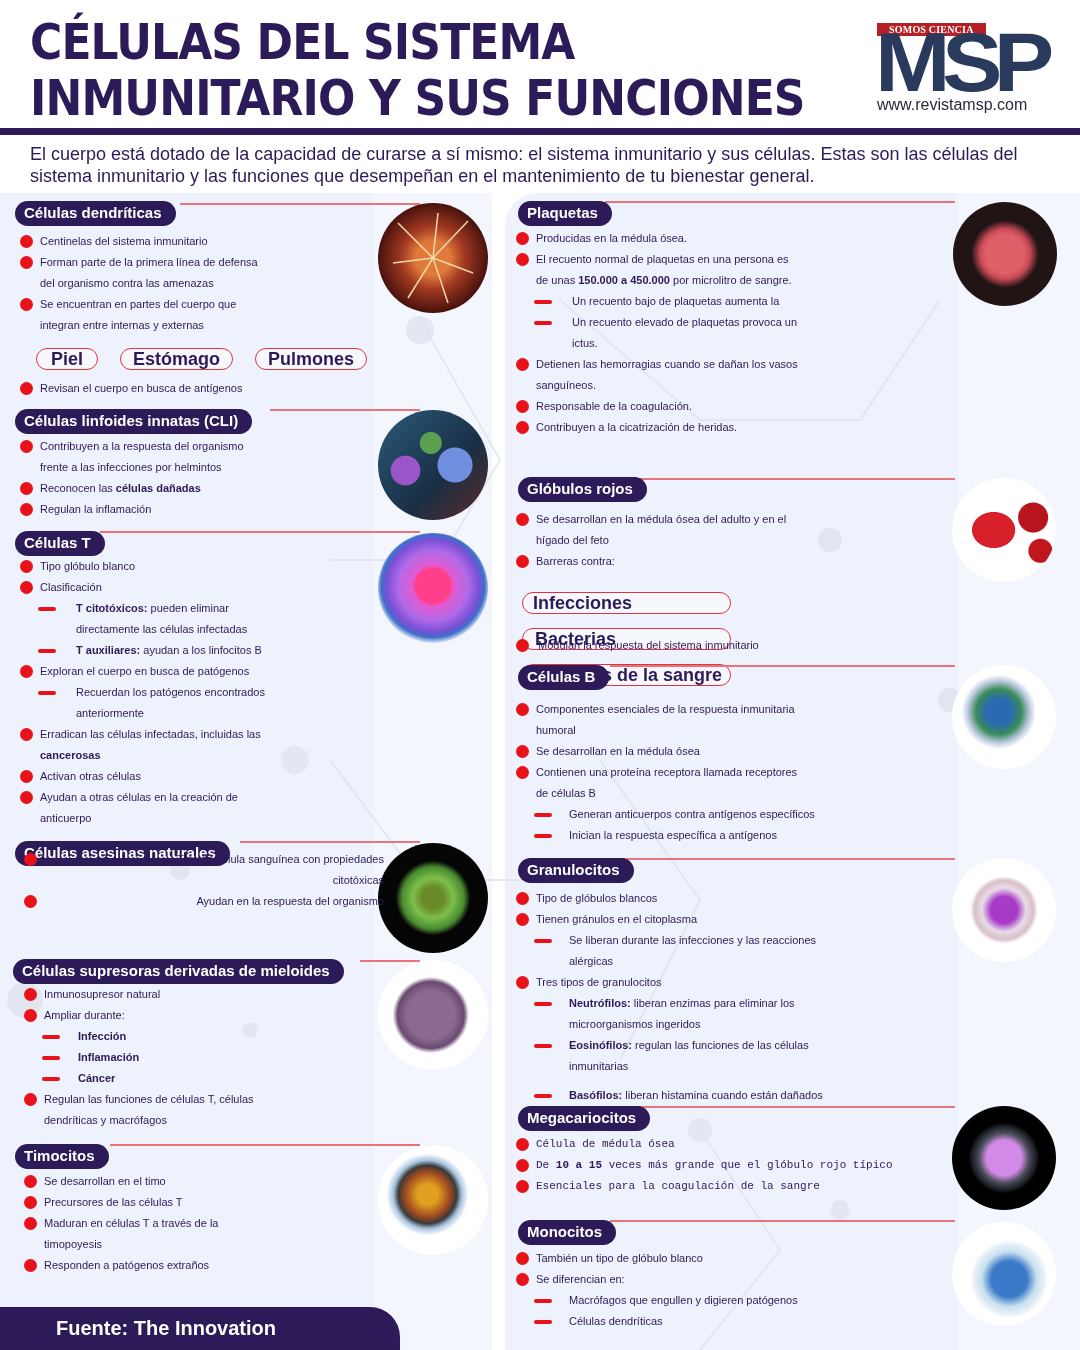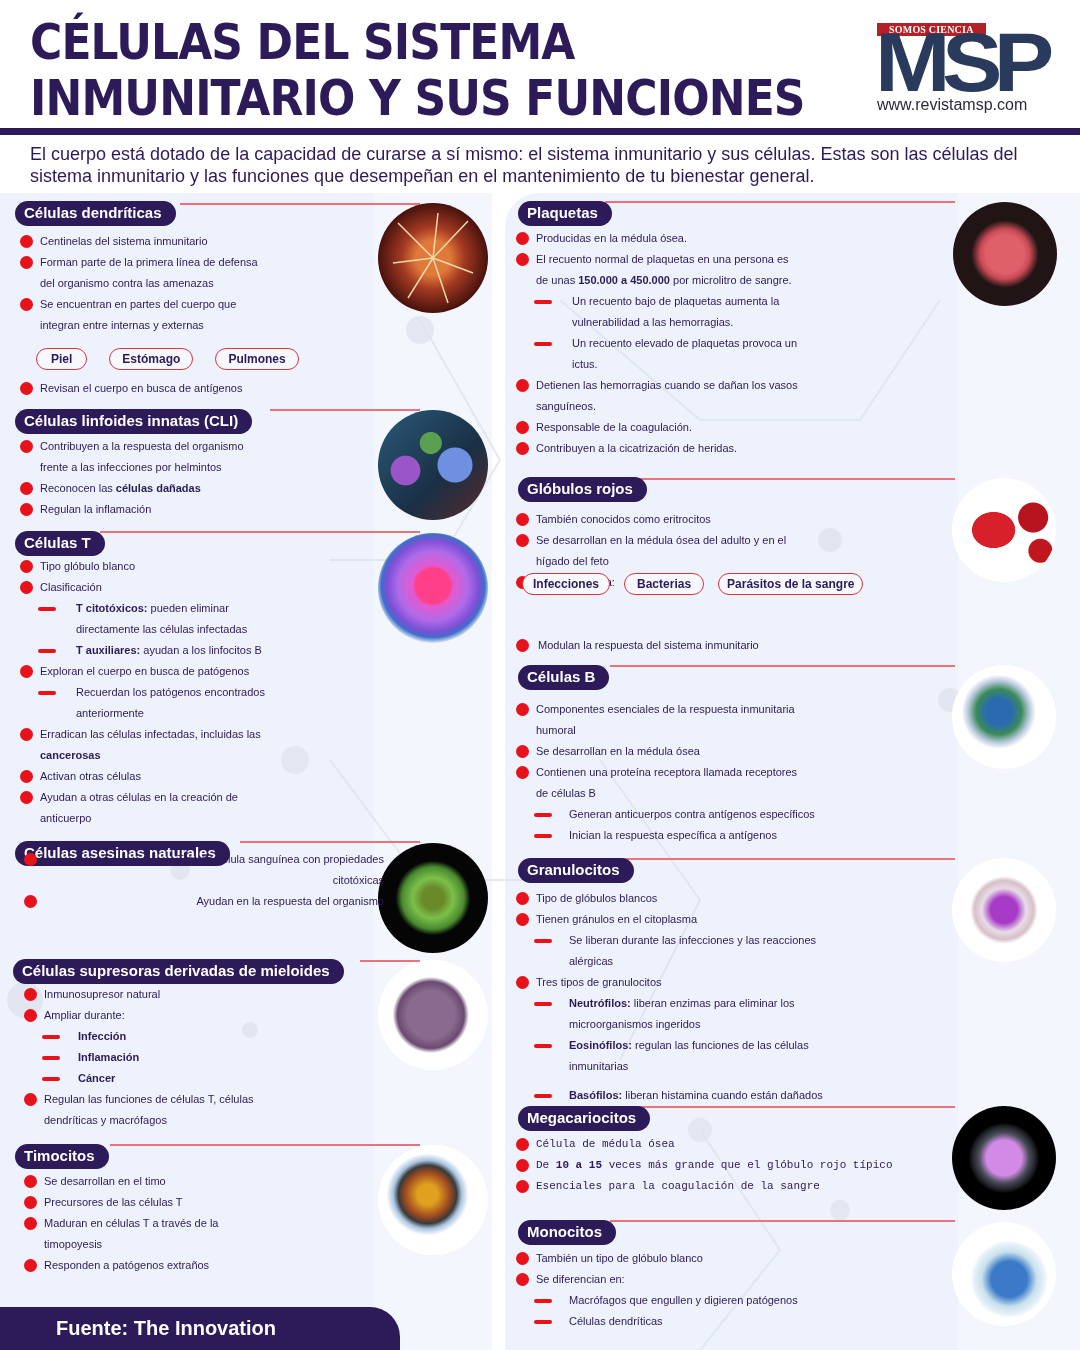--- a/index.html
+++ b/index.html
@@ -73,21 +73,21 @@
   ul.items li.sub { padding-left: 56px; }
   ul.items li.sub::before {
     left: 18px; top: 9px; width: 18px; height: 4px; border-radius: 2px;
   }
   ul.items li.cont { }
   ul.items li.cont::before { display: none; }
   b { font-weight: 700; color: #2d1a58; }
   .tags { position: absolute; display: flex; gap: 14px; }
   .tag {
     border: 1.5px solid #e0333b; border-radius: 12px; padding: 0 12px;
-    font-weight: 700; font-size: 12px; line-height: 20px; color: #2d1a58; background: #f6f8fe;
+    font-weight: 700; font-size: 18px; line-height: 20px; color: #2d1a58; background: #f6f8fe;
   }
   .footer {
     position: absolute; left: 0; top: 1307px; width: 400px; height: 43px;
     background: #2d1a58; border-top-right-radius: 30px;
   }
   .footer span {
     position: absolute; left: 56px; top: 10px; color: #fff; font-weight: 700; font-size: 20px;
   }
   .bg-deco { position: absolute; left: 0; top: 0; width: 1080px; height: 1350px; pointer-events: none; }
 </style>
@@ -225,39 +225,37 @@
 </div>
 
 <div class="sec-line" style="left:605px; top:201px; width:350px;"></div>
 <div class="pill" style="left:518px; top:201px;">Plaquetas</div>
 <div class="cell-img" style="left:953px; top:202px; width:104px; height:104px; background: radial-gradient(circle at 50% 50%, #e0606a 0 26%, #c84a55 34%, #201414 46%);"></div>
 <ul class="items" style="left:516px; top:228px; width:440px;">
   <li>Producidas en la médula ósea.</li>
   <li>El recuento normal de plaquetas en una persona es</li>
   <li class="cont"><span>de unas </span><b>150.000 a 450.000</b><span> por microlitro de sangre.</span></li>
   <li class="sub" style="padding-left:56px;">Un recuento bajo de plaquetas aumenta la</li>
-  <li class="sub cont" style="padding-left:56px;">vulnerabilidad a las hemorragias.</li>
   <li class="sub" style="padding-left:56px;">Un recuento elevado de plaquetas provoca un</li>
   <li class="sub cont" style="padding-left:56px;">ictus.</li>
   <li>Detienen las hemorragias cuando se dañan los vasos</li>
   <li class="cont">sanguíneos.</li>
   <li>Responsable de la coagulación.</li>
   <li>Contribuyen a la cicatrización de heridas.</li>
 </ul>
 
 <div class="sec-line" style="left:630px; top:478px; width:325px;"></div>
 <div class="pill" style="left:518px; top:477px;">Glóbulos rojos</div>
 <div class="cell-img" style="left:952px; top:478px; width:104px; height:104px; background: radial-gradient(ellipse at 40% 50%, #d8202a 0 24%, transparent 25%), radial-gradient(circle at 78% 38%, #b8141e 0 14%, transparent 15%), radial-gradient(circle at 85% 70%, #c0161e 0 10%, transparent 11%), #ffffff;"></div>
 <ul class="items" style="left:516px; top:509px; width:440px;">
-  <li>También conocidos como eritrocitos</li>
   <li>Se desarrollan en la médula ósea del adulto y en el</li>
   <li class="cont">hígado del feto</li>
   <li>Barreras contra:</li>
 </ul>
-<div class="tags" style="left:522px; top:573px; ">
+<div class="tags" style="left:522px; top:592px; flex-direction:column;">
   <span class="tag" style="padding:0 10px;">Infecciones</span>
   <span class="tag">Bacterias</span>
   <span class="tag" style="padding:0 8px;">Parásitos de la sangre</span>
 </div>
 <ul class="items" style="left:516px; top:635px; width:440px;">
   <li style="padding-left:22px;">Modulan la respuesta del sistema inmunitario</li>
 </ul>
 
 <div class="sec-line" style="left:610px; top:665px; width:345px;"></div>
 <div class="pill" style="left:518px; top:665px;">Células B</div>

